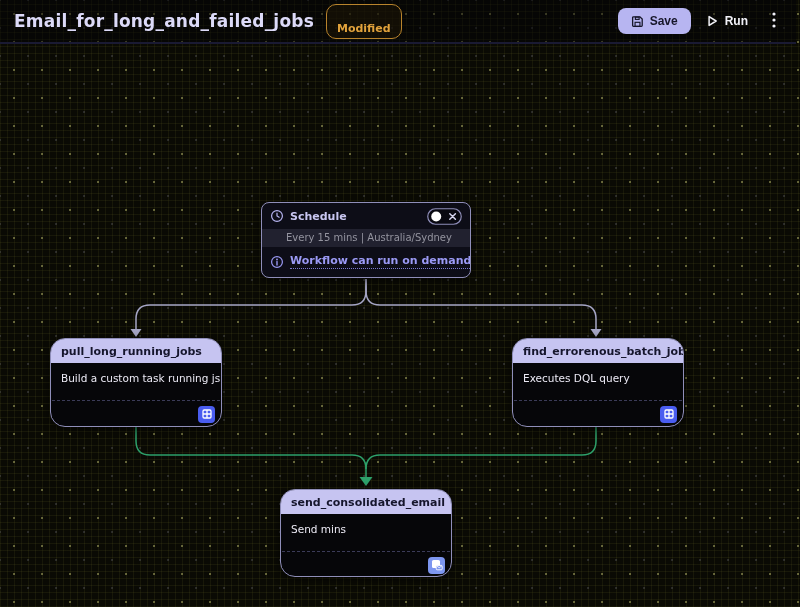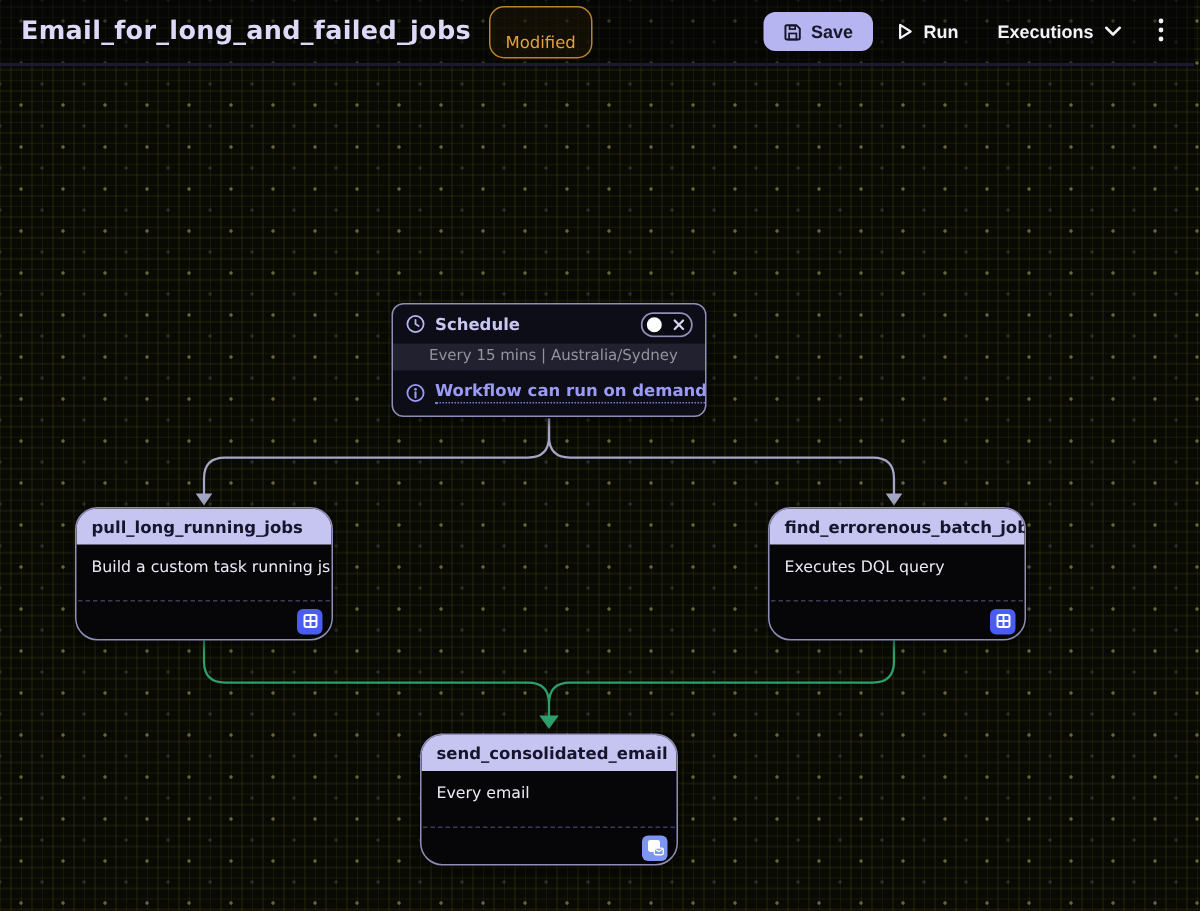--- a/index.html
+++ b/index.html
@@ -18,21 +18,21 @@
   }
   
   .topbar {
     position:absolute; left:0; top:0; width:796px; height:44px;
     display:flex; align-items:center; padding:0 14px;
     background:rgba(3,3,6,0.45);
     border-bottom:2px solid #1a1a33;
   }
   .wf-title { font-size:17px; font-weight:bold; color:#dcdaf8; letter-spacing:0.2px; }
   .badge-modified {
-    margin-left:12px; font-size:11px; font-weight:normal; color:#e2a33c;
+    margin-left:12px; font-size:11px; font-weight:bold; color:#e2a33c;
     border:1px solid #b9842c; border-radius:10px; padding:17px 10px 3px;
     background:rgba(30,22,5,0.5); white-space:nowrap;
   }
   .topbar-right { margin-left:auto; display:flex; align-items:center; gap:6px; }
   .btn-save {
     display:flex; align-items:center; gap:6px;
     background:#b7b5f1; color:#17172a; font-weight:bold; font-size:12px;
     border:none; border-radius:8px; padding:6px 13px; cursor:pointer;text-align:center;
   }
   .btn-ghost {
@@ -98,28 +98,20 @@
       </span>
       <span>Save</span>
     </button>
     <button class="btn-ghost">
       <span style="display:flex;">
         <svg width="11" height="12" viewBox="0 0 10 12">
             <path d="M1.6 1.6 L8.6 6 L1.6 10.4 Z" fill="none" stroke="#f2f2f8" stroke-width="1.5" stroke-linejoin="round"></path>
           </svg>
       </span>
       <span>Run</span>
-    </button>
-    <button class="btn-ghost">
-      <span>Executions</span>
-      <span style="display:flex;">
-        <svg width="12" height="8" viewBox="0 0 12 8">
-            <path d="M1.5 1.5 L6 6 L10.5 1.5" fill="none" stroke="#f2f2f8" stroke-width="1.7" stroke-linecap="round" stroke-linejoin="round"></path>
-          </svg>
-      </span>
     </button>
     <button class="kebab">
       <svg width="4" height="16" viewBox="0 0 4 16">
           <circle cx="2" cy="2" r="1.6" fill="#f2f2f8"></circle>
           <circle cx="2" cy="8" r="1.6" fill="#f2f2f8"></circle>
           <circle cx="2" cy="14" r="1.6" fill="#f2f2f8"></circle>
         </svg>
     </button>
   </div>
 </div>
@@ -193,21 +185,21 @@
         <svg width="10" height="10" viewBox="0 0 10 10">
             <rect x="1" y="1" width="8" height="8" rx="1.2" fill="none" stroke="#fff" stroke-width="1.3"></rect>
             <path d="M5 1 L5 9 M1 5 L9 5" stroke="#fff" stroke-width="1.3"></path>
           </svg>
       </span>
     </div>
   </div>
 
   <div class="flow-node" style="left:280px; top:421px; width:172px; height:88px;">
     <div class="node-header">send_consolidated_email</div>
-    <div class="node-body">Every email</div>
+    <div class="node-body">Send mins</div>
     <div class="node-sep"></div>
     <div class="node-footer">
       <span class="task-chip email">
         <svg width="12" height="12" viewBox="0 0 12 12">
             <rect x="1" y="1" width="8" height="8" rx="1.6" fill="#ffffff"></rect>
             <rect x="5.2" y="6.4" width="6" height="4.4" rx="0.9" fill="#7d96f0" stroke="#ffffff" stroke-width="0.9"></rect>
             <path d="M5.6 7 L8.2 8.7 L10.8 7" fill="none" stroke="#ffffff" stroke-width="0.8"></path>
           </svg>
       </span>
     </div>

